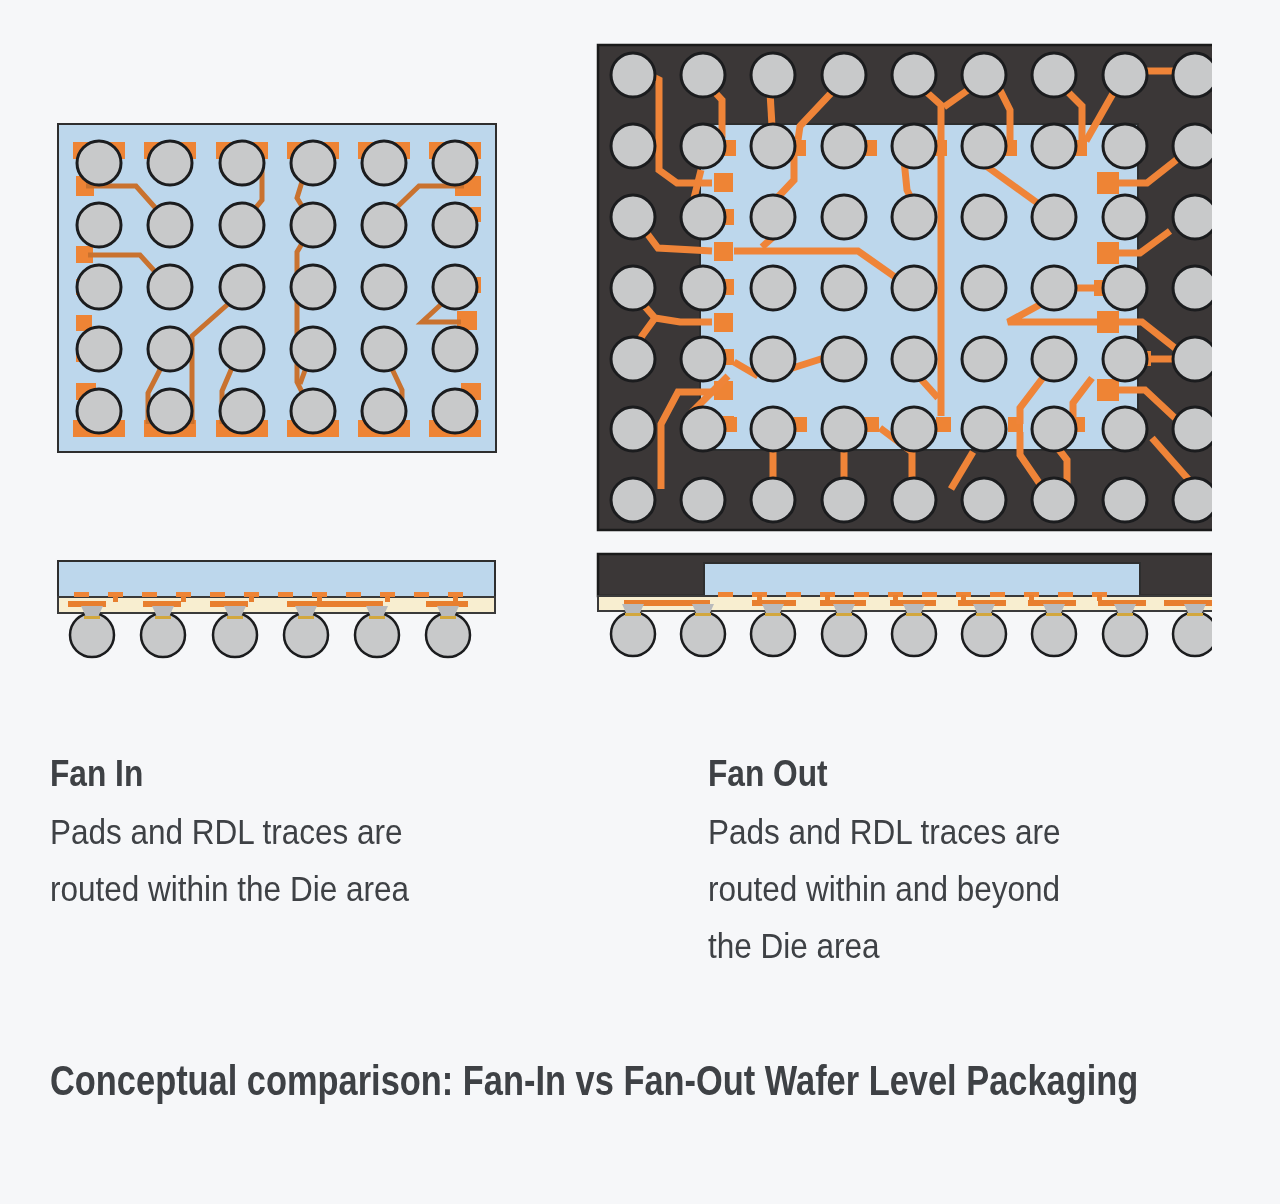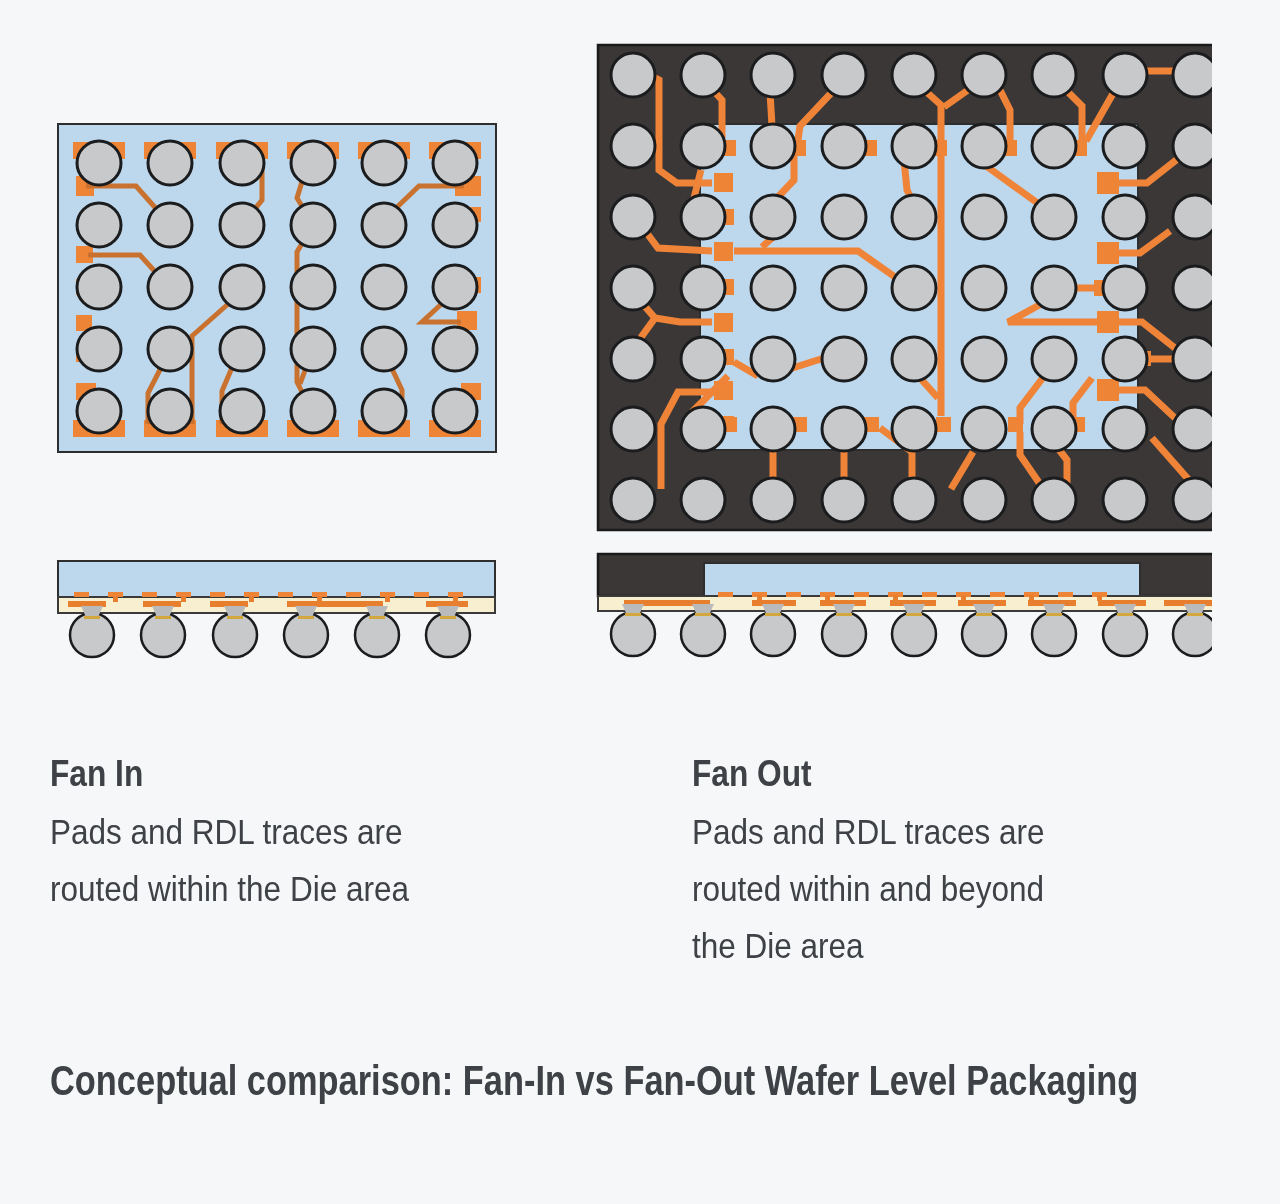--- a/index.html
+++ b/index.html
@@ -327,21 +327,21 @@
     </svg>
 
   <div class="txt" id="fanin-txt" style="left:50px">
     <div class="h">Fan In</div>
     <div id="fanin-desc">
         <div class="line">Pads and RDL traces are</div>
         <div class="line">routed within the Die area</div>
       </div>
   </div>
 
-  <div class="txt" id="fanout-txt" style="left:692px">
+  <div class="txt" id="fanout-txt" style="left:708px">
     <div class="h">Fan Out</div>
     <div id="fanout-desc">
         <div class="line">Pads and RDL traces are</div>
         <div class="line">routed within and beyond</div>
         <div class="line">the Die area</div>
       </div>
   </div>
 
   <div class="caption">Conceptual comparison: Fan-In vs Fan-Out Wafer Level Packaging</div>
 </div>

